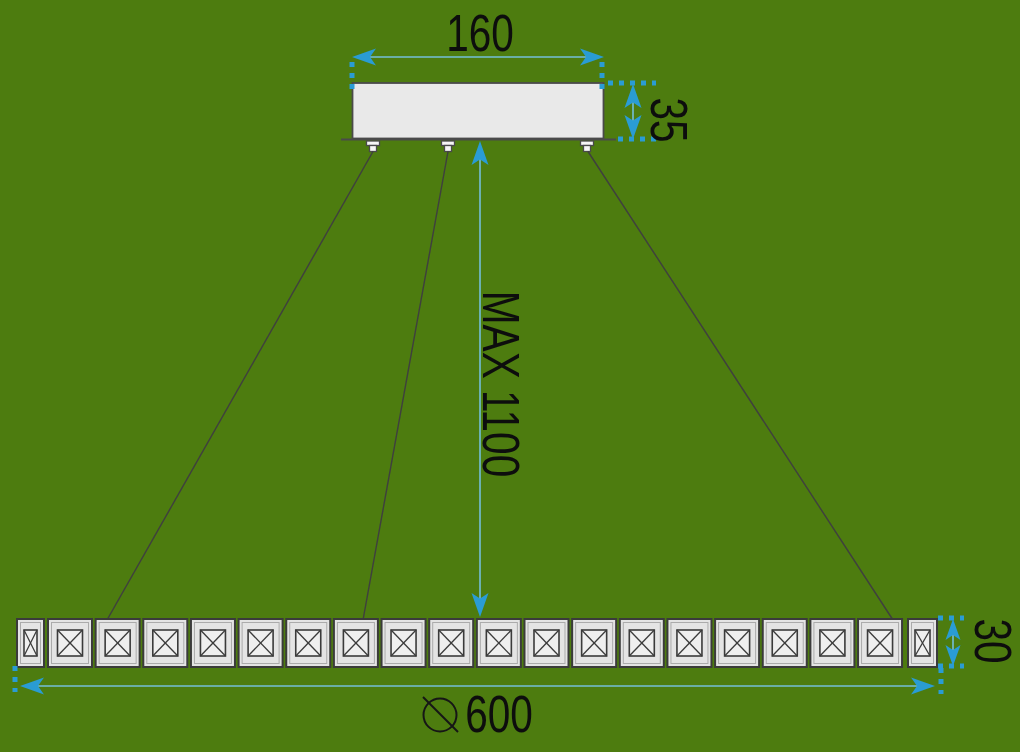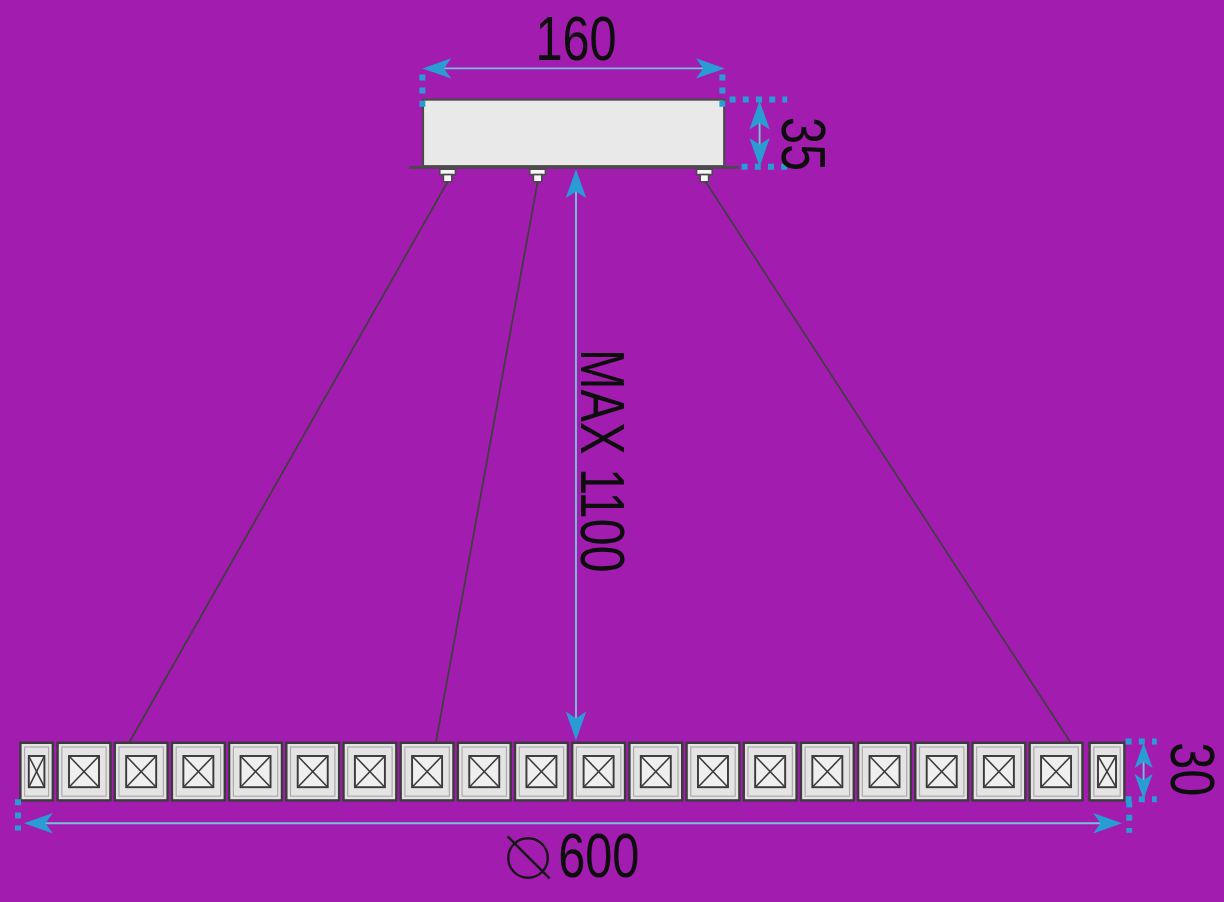--- a/index.html
+++ b/index.html
@@ -1,19 +1,19 @@
 <!DOCTYPE html>
 <html><head>
 <meta charset="utf-8">
 <style>
   html,body{margin:0;padding:0;background:#ffffff;}
   .canvas{
     position:relative;
     width:1020px;height:752px;
-    background:#a21caf;
+    background:#4d7c0f;
     overflow:hidden;
     font-family:"Liberation Sans",sans-serif;
   }
   svg{position:absolute;left:0;top:0;}
   .dim-label{
     position:absolute;
     font-size:52px;
     font-weight:400;
     color:#0d0d0d;
     white-space:nowrap;

